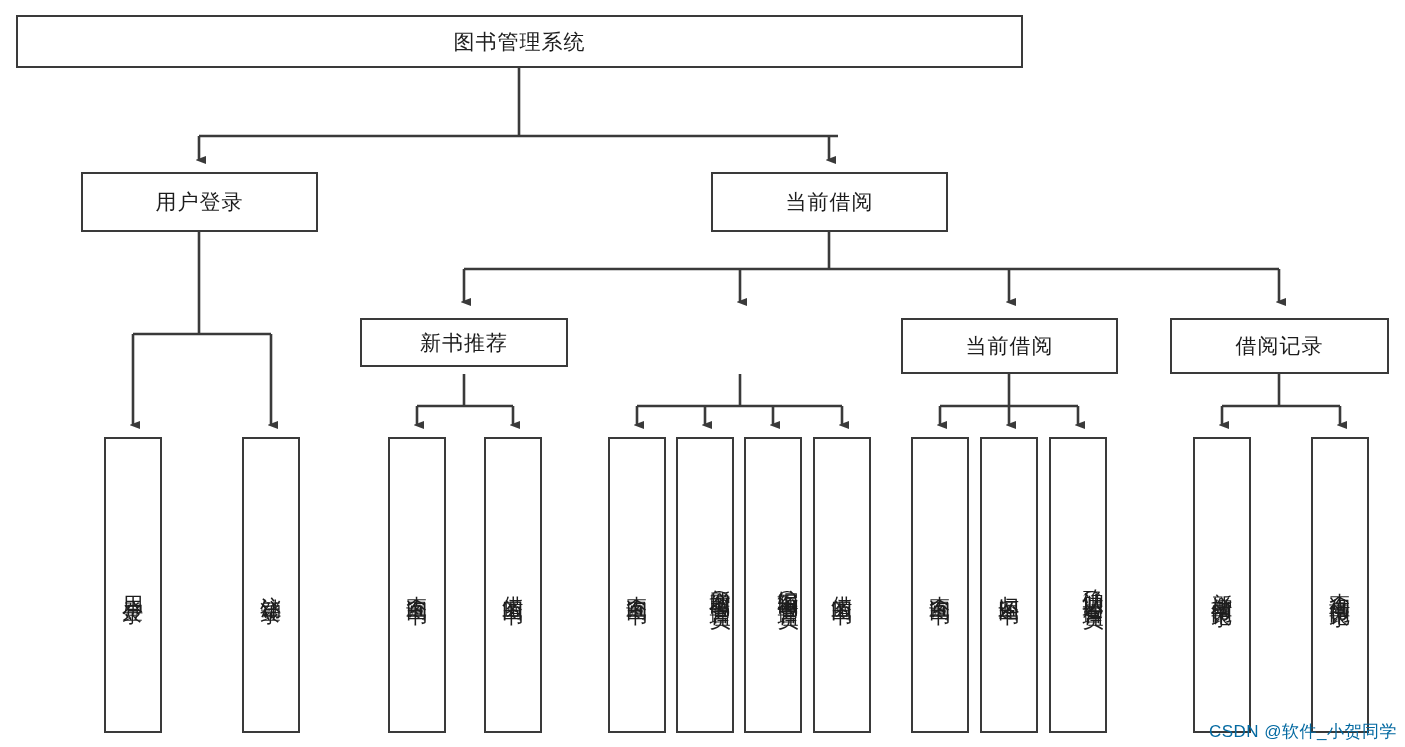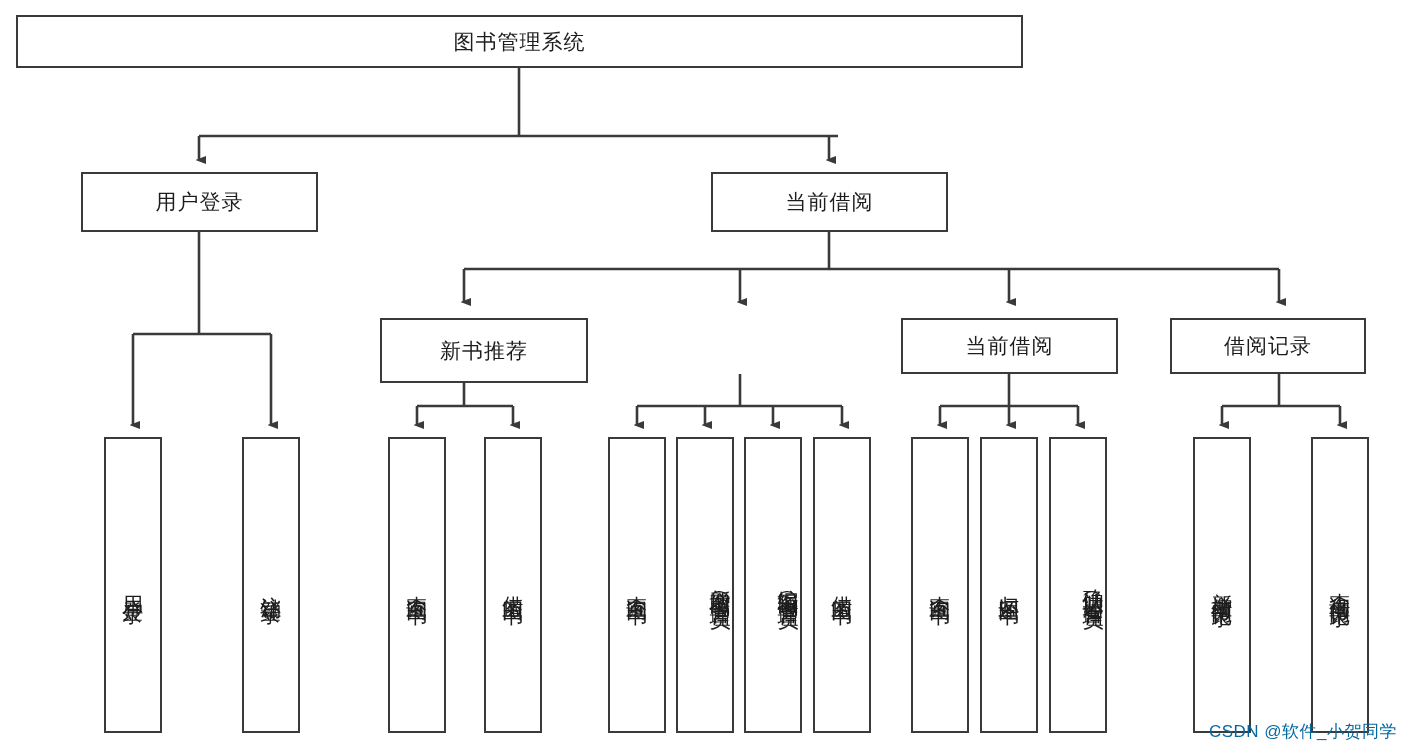--- a/index.html
+++ b/index.html
@@ -125,27 +125,27 @@
     <span class="node-label">图书管理系统</span>
   </div>
 
   <div class="node horiz" style="left:81px; top:172px; width:237px; height:60px;">
     <span class="node-label">用户登录</span>
   </div>
   <div class="node horiz" style="left:711px; top:172px; width:237px; height:60px;">
     <span class="node-label">当前借阅</span>
   </div>
 
-  <div class="node horiz" style="left:380px; top:318px; width:208px; height:65px;">
+  <div class="node horiz" style="left:360px; top:318px; width:208px; height:49px;">
     <span class="node-label">新书推荐</span>
   </div>
   <div class="node horiz" style="left:901px; top:318px; width:217px; height:56px;">
     <span class="node-label">当前借阅</span>
   </div>
-  <div class="node horiz" style="left:1170px; top:318px; width:196px; height:56px;">
+  <div class="node horiz" style="left:1170px; top:318px; width:219px; height:56px;">
     <span class="node-label">借阅记录</span>
   </div>
 
   <div class="node vert centered" style="left:104px; top:437px; width:58px; height:296px;">
     <span class="node-label">用户登录</span>
   </div>
   <div class="node vert centered" style="left:242px; top:437px; width:58px; height:296px;">
     <span class="node-label">注销登录</span>
   </div>
 

